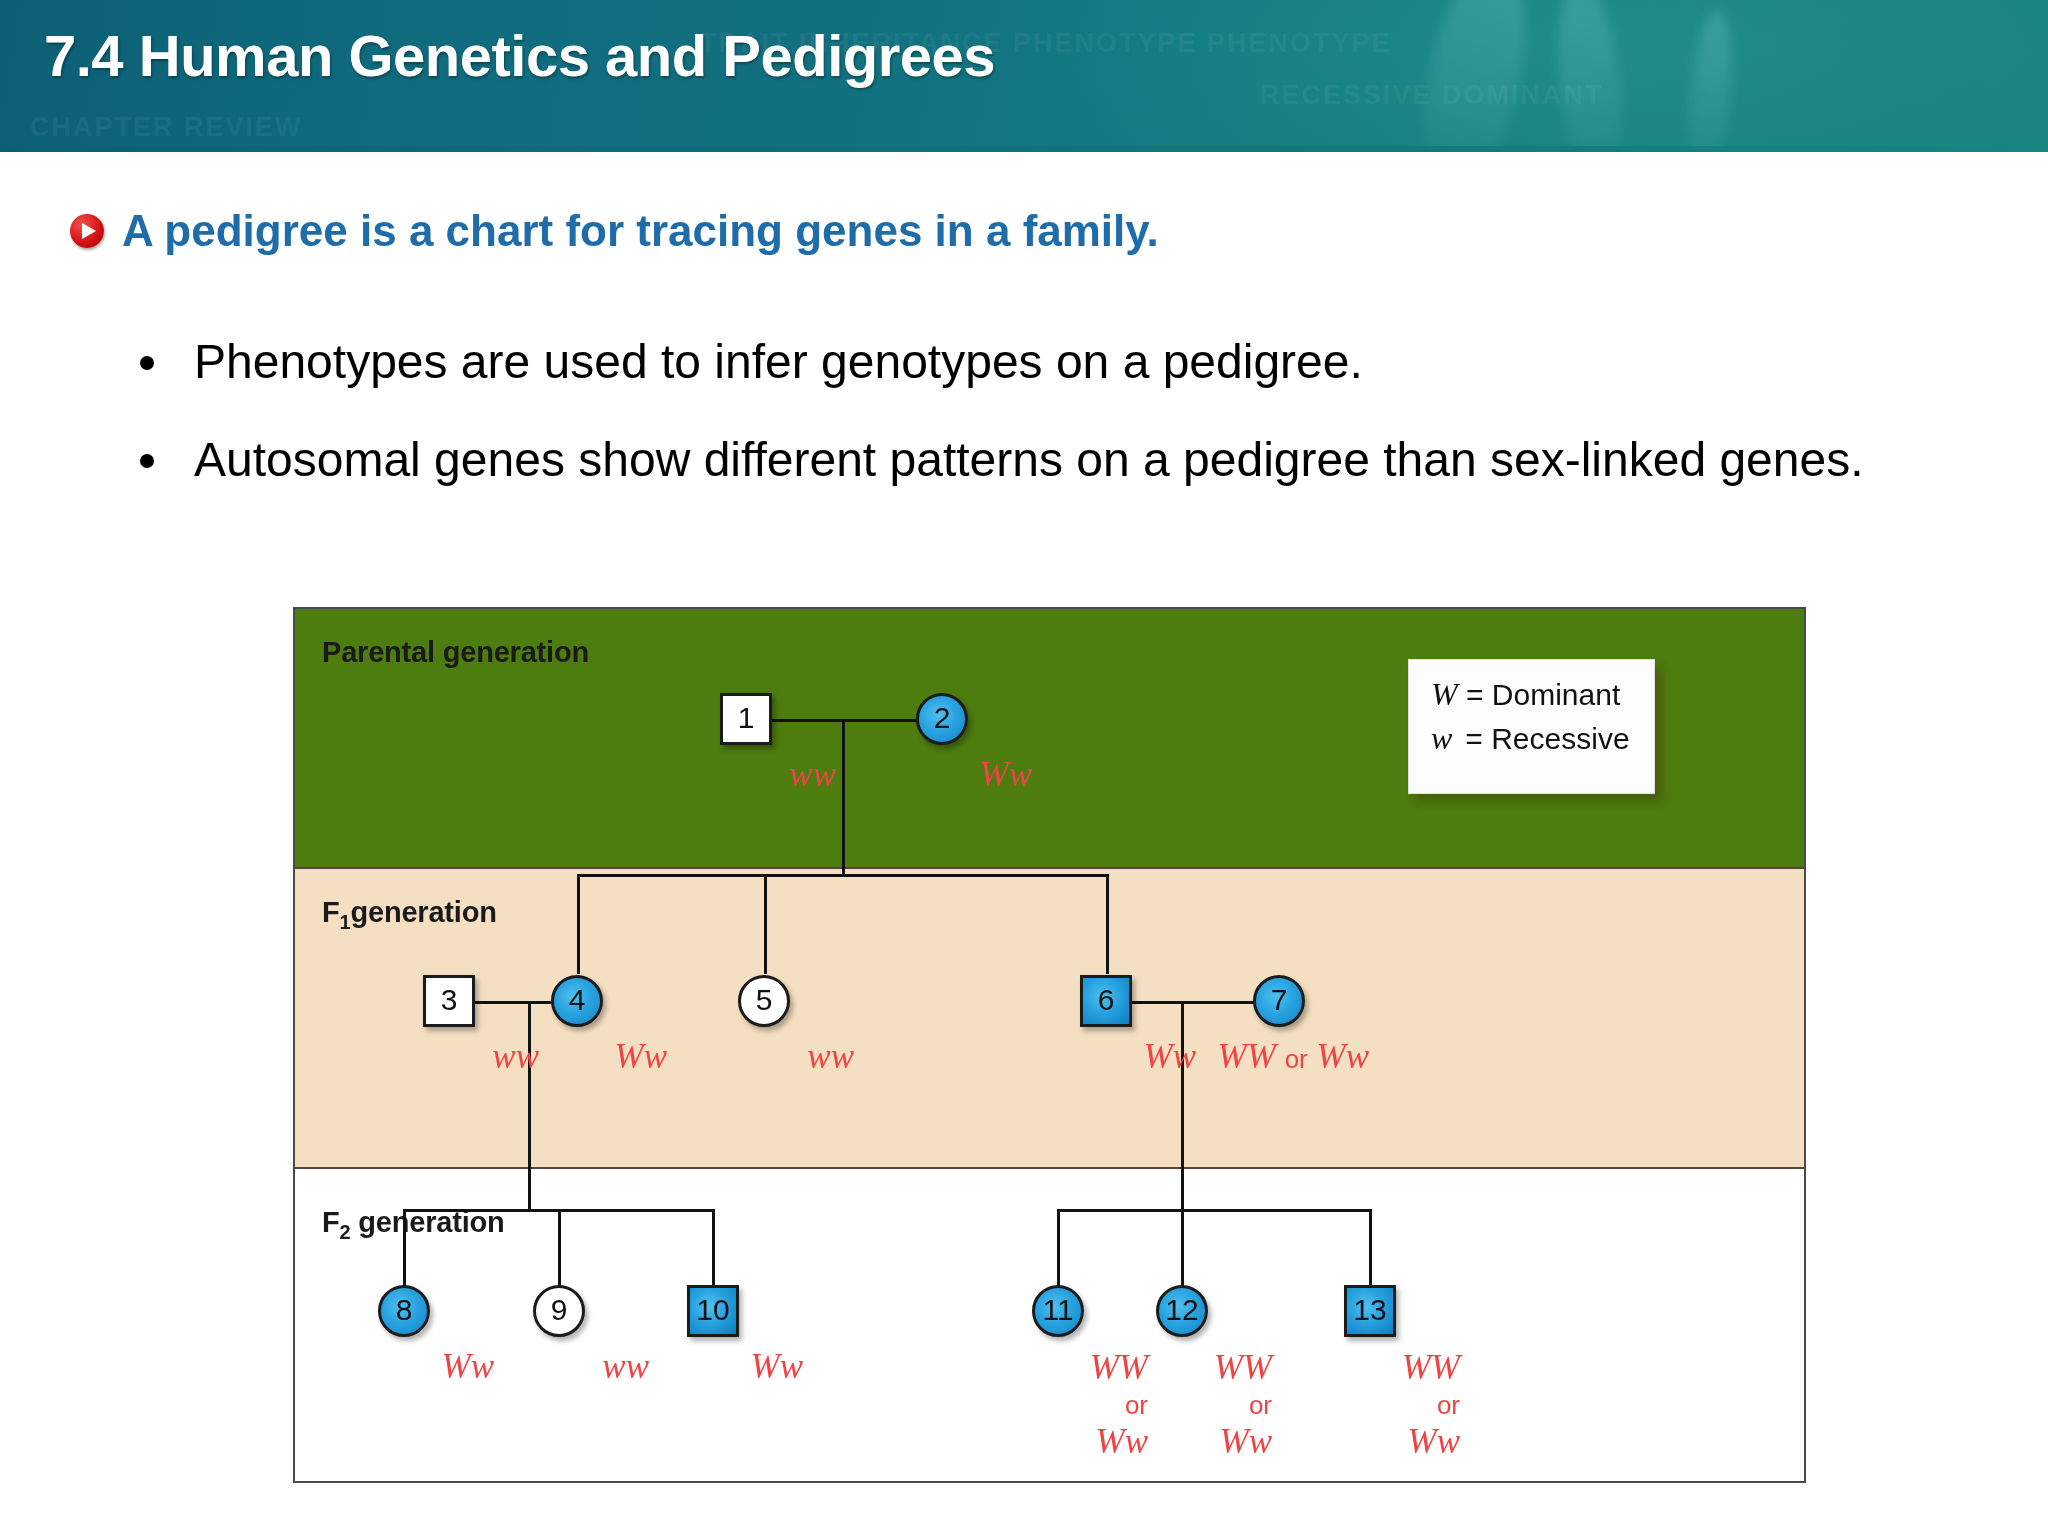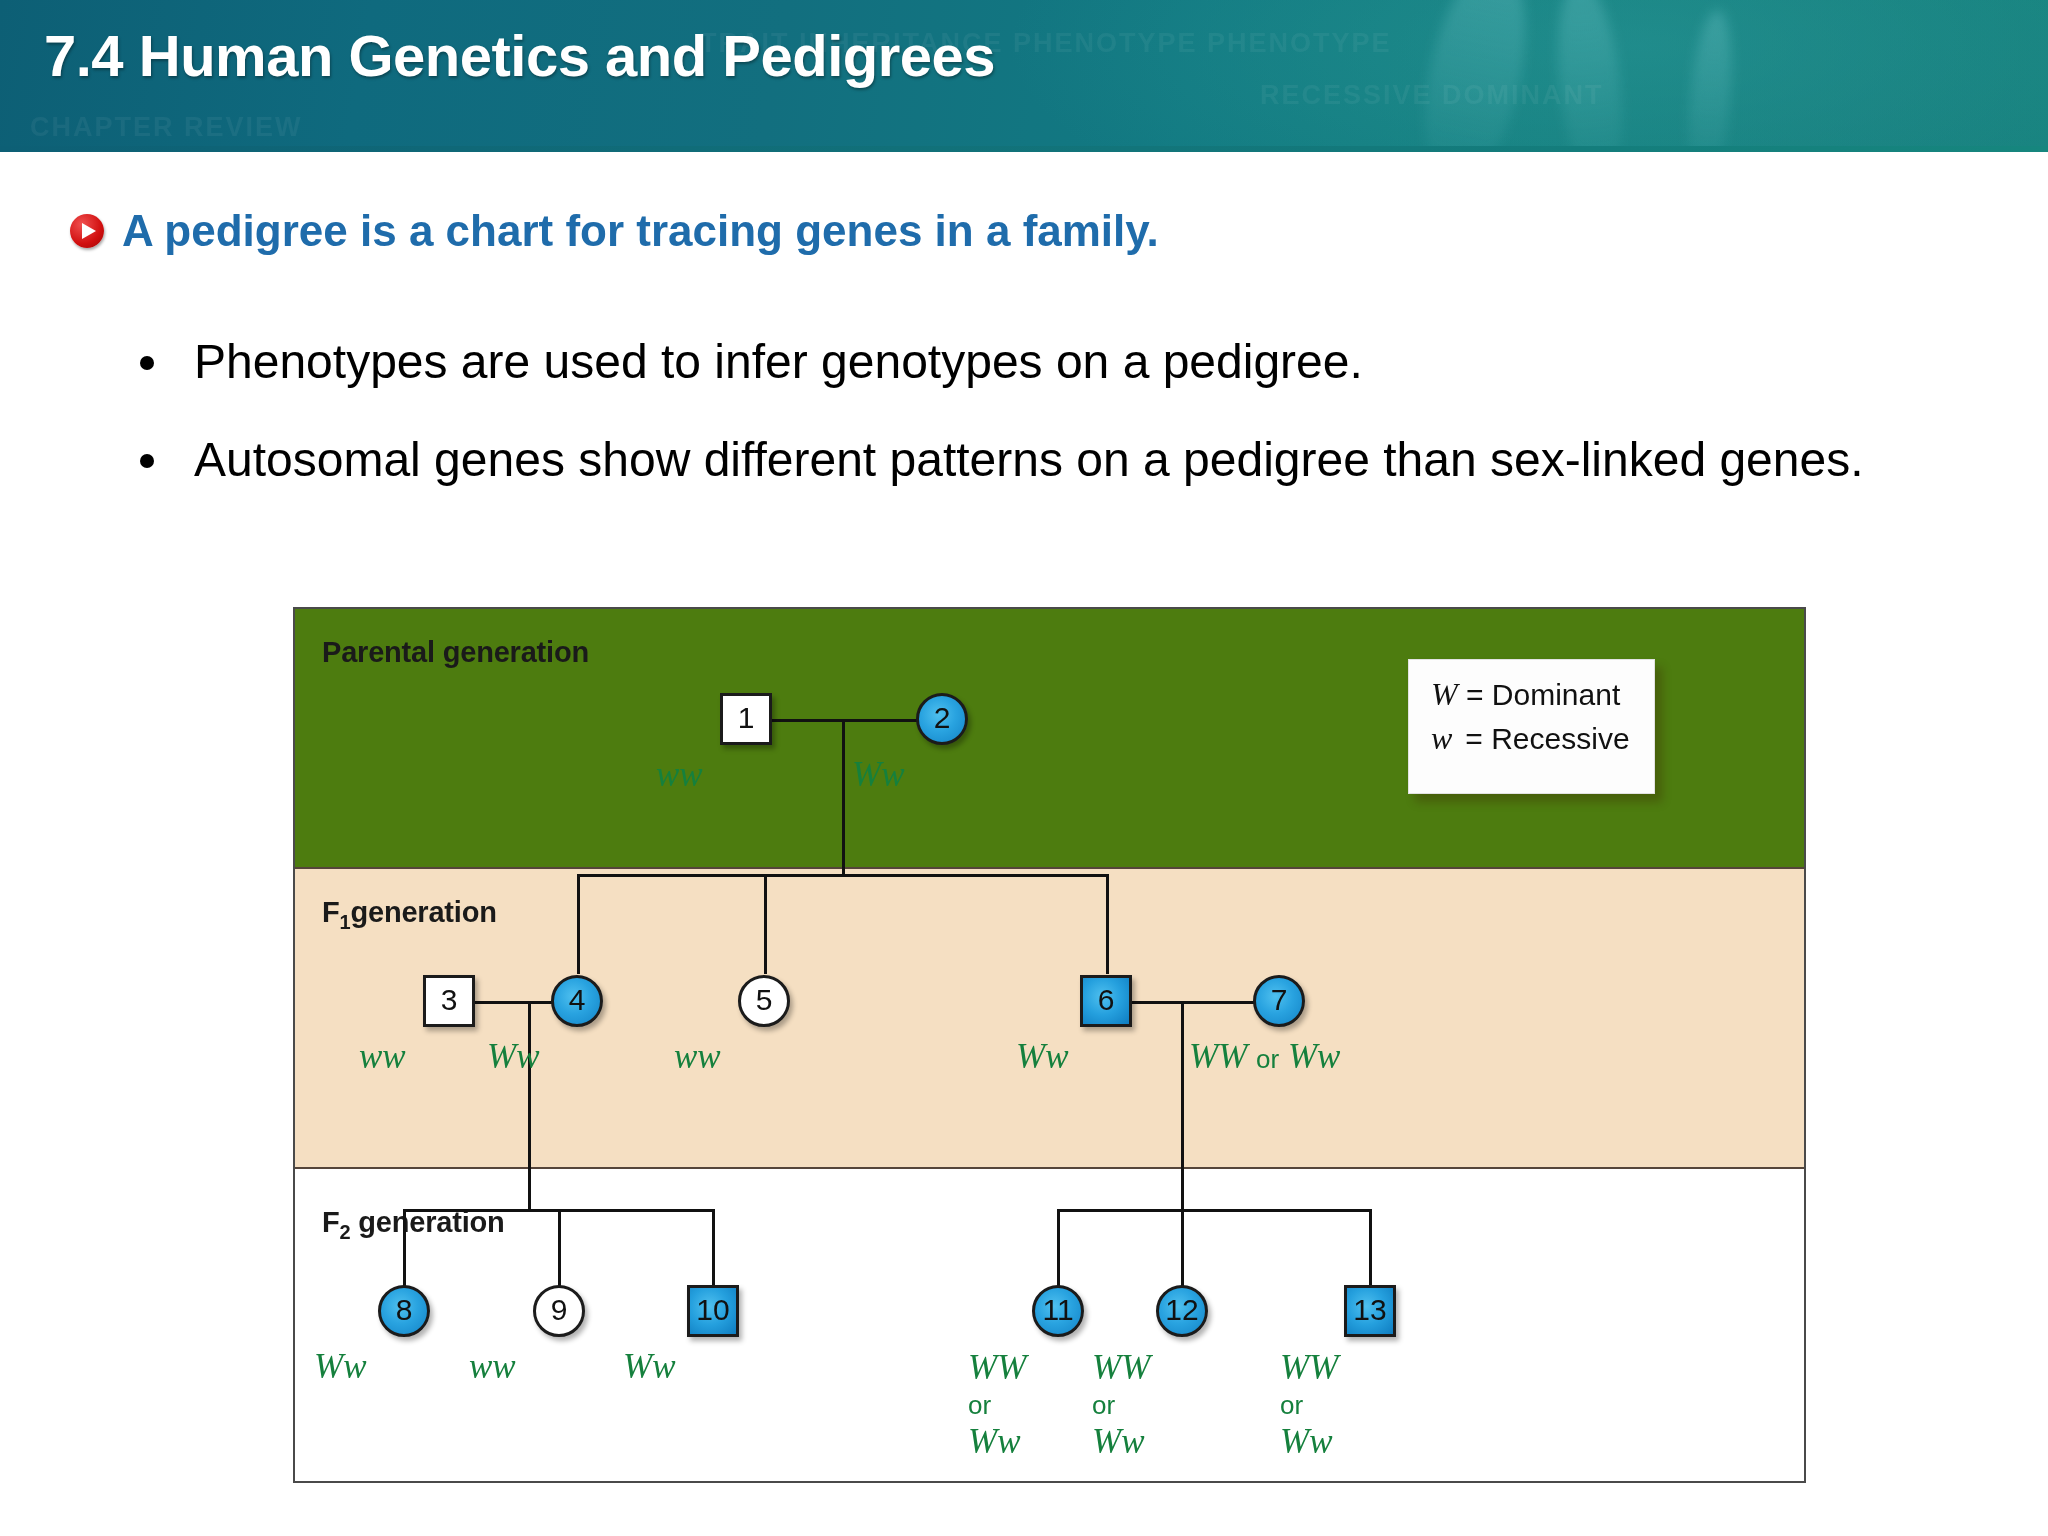--- a/index.html
+++ b/index.html
@@ -121,23 +121,23 @@
     font-size:30px;font-weight:500;color:#111;
     box-shadow:3px 4px 5px rgba(0,0,0,.30);
     font-family:"Liberation Sans",sans-serif;
   }
   .shape.circle{border-radius:50%;}
   .shape.white{background:#ffffff;}
   .shape.blue{background:radial-gradient(circle at 42% 40%,#4fc0ef 0%,#29a3e0 45%,#1383c6 100%);}
   .shape.blue.square{background:radial-gradient(circle at 42% 40%,#4fc0ef 0%,#25a0de 48%,#0e7cc0 100%);}
   .shape .num{transform:translateY(-1px);}
   .geno{
-    position:absolute;width:180px;left:-64px;top:62px;text-align:left;
+    position:absolute;width:180px;left:-64px;top:62px;text-align:right;
     font-family:"Liberation Serif",serif;font-style:italic;
-    font-size:35px;color:#15803d;line-height:1.12;white-space:nowrap;
+    font-size:35px;color:#ef4444;line-height:1.12;white-space:nowrap;
   }
   .geno .or{
     font-family:"Liberation Sans",sans-serif;font-style:normal;font-size:26px;
   }
   .geno.stack{line-height:1.22;}
   .geno.stack div{font-family:"Liberation Serif",serif;font-style:italic;}
   .geno.stack div.or{font-family:"Liberation Sans",sans-serif;font-style:normal;font-size:26px;}
 
   
   .ln{position:absolute;background:#111;}

